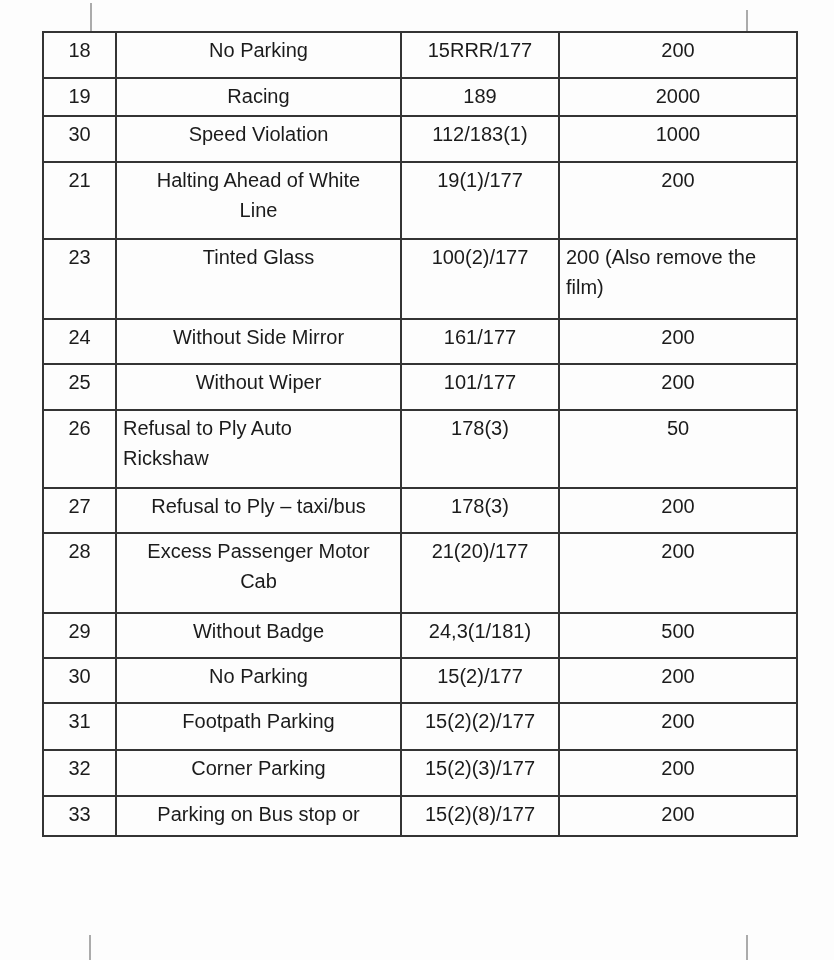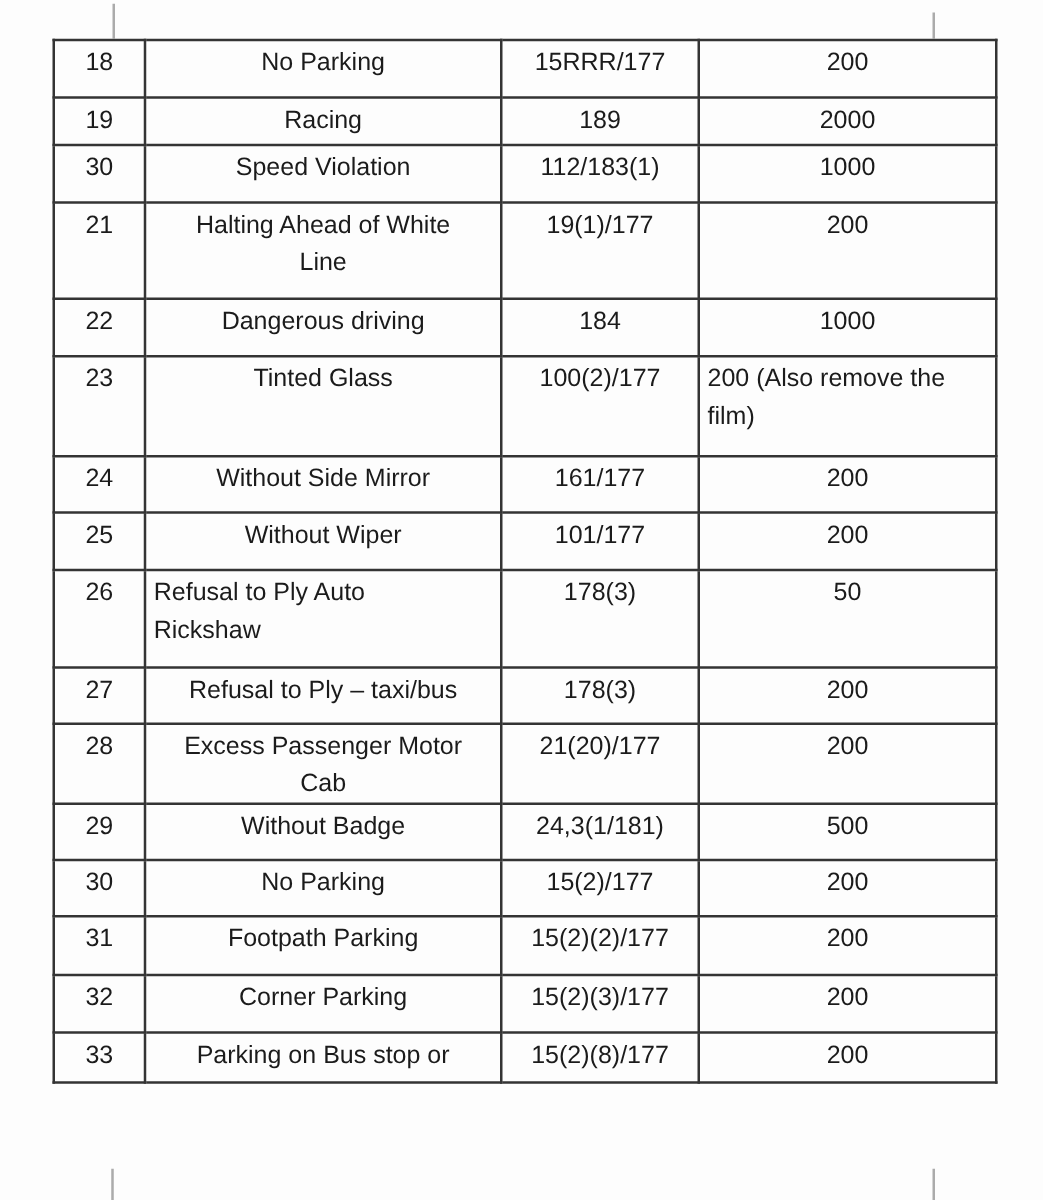--- a/index.html
+++ b/index.html
@@ -91,26 +91,20 @@
           <td>112/183(1)</td>
           <td>1000</td>
         </tr>
         <tr style="height: 77px;">
           <td>21</td>
           <td>Halting Ahead of White
 Line</td>
           <td>19(1)/177</td>
           <td>200</td>
         </tr>
-        <tr style="height: 46px;">
-          <td>22</td>
-          <td>Dangerous driving</td>
-          <td>184</td>
-          <td>1000</td>
-        </tr>
         <tr style="height: 80px; margin-top: 26px;">
           <td>23</td>
           <td>Tinted Glass</td>
           <td>100(2)/177</td>
           <td class="align-left">200 (Also remove the
 film)</td>
         </tr>
         <tr style="height: 45px;">
           <td>24</td>
           <td>Without Side Mirror</td>
@@ -129,21 +123,21 @@
 Rickshaw</td>
           <td>178(3)</td>
           <td>50</td>
         </tr>
         <tr style="height: 45px;">
           <td>27</td>
           <td>Refusal to Ply – taxi/bus</td>
           <td>178(3)</td>
           <td>200</td>
         </tr>
-        <tr style="height: 64px;">
+        <tr style="height: 80px;">
           <td>28</td>
           <td>Excess Passenger Motor
 Cab</td>
           <td>21(20)/177</td>
           <td>200</td>
         </tr>
         <tr style="height: 45px;">
           <td>29</td>
           <td>Without Badge</td>
           <td>24,3(1/181)</td>

